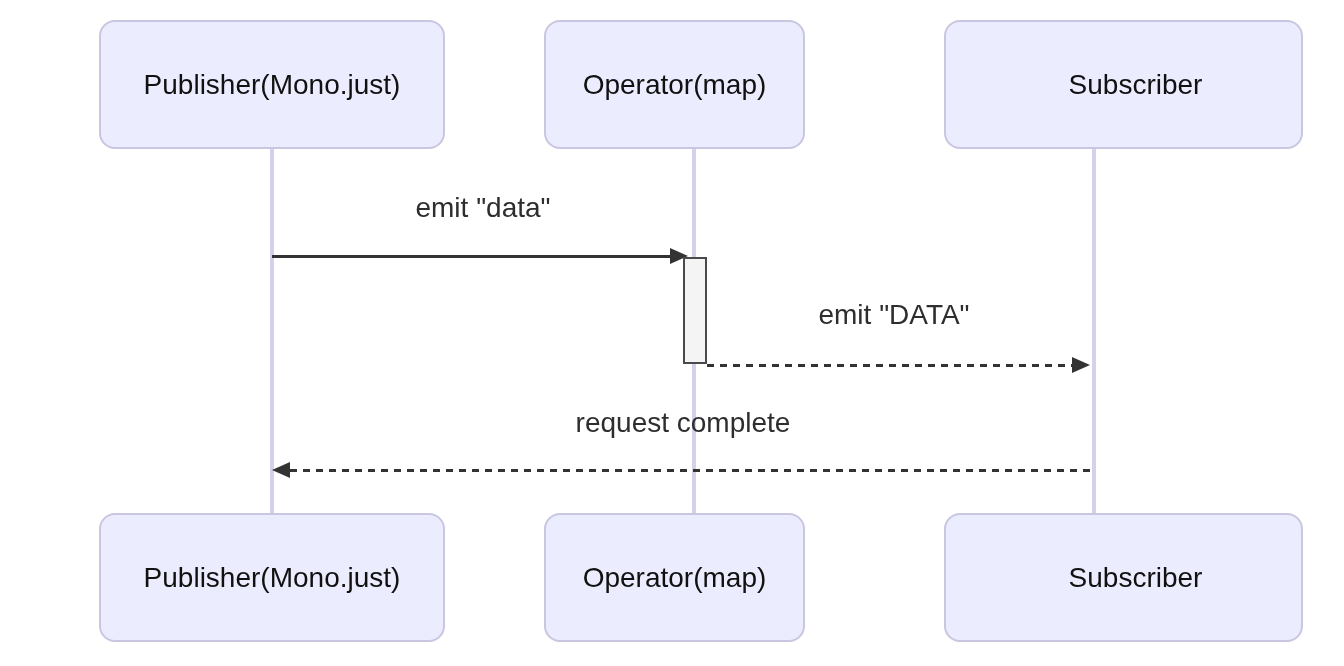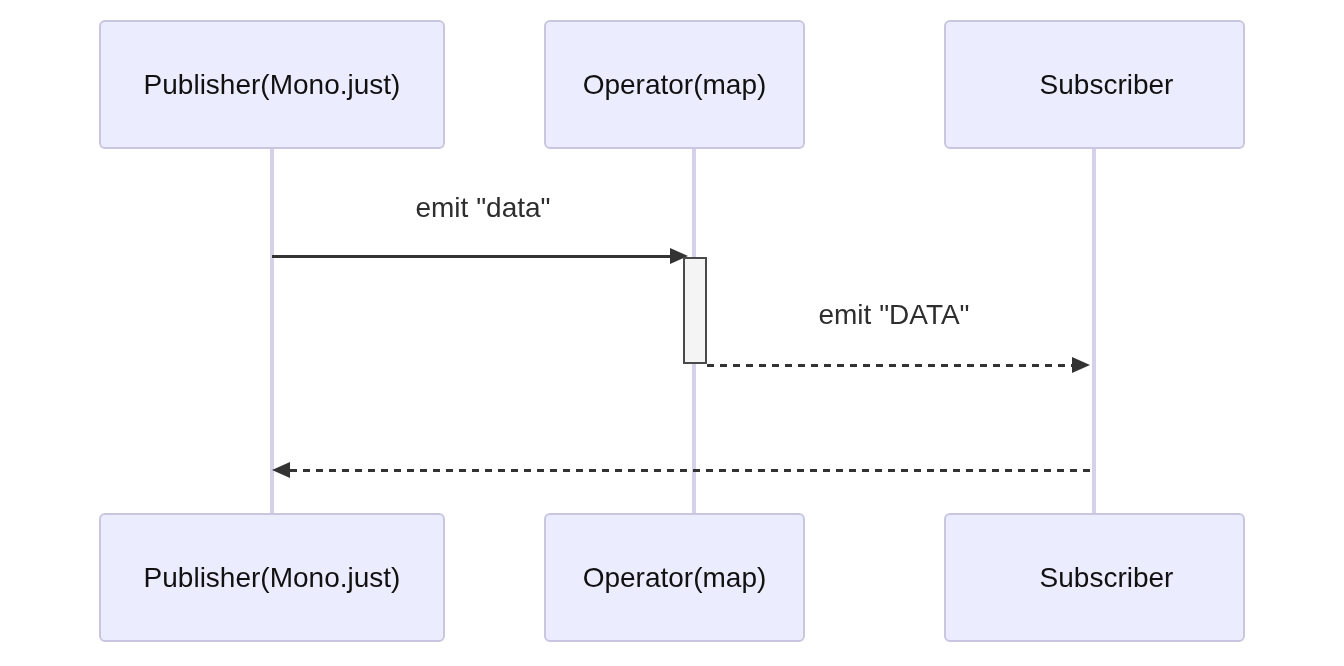--- a/index.html
+++ b/index.html
@@ -16,32 +16,32 @@
     overflow: hidden;
   }
 
   
   .actor {
     position: absolute;
     height: 129px;
     box-sizing: border-box;
     background: #ECECFF;
     border: 2px solid #C9C6E1;
-    border-radius: 6px;
+    border-radius: 16px;
     display: flex;
     align-items: center;
     justify-content: center;
     font-size: 28px;
     color: #111111;
   }
   .actor.row-top    { top: 20px; }
   .actor.row-bottom { top: 513px; }
   .actor.pos-publisher  { left: 99px;  width: 346px; }
   .actor.pos-operator   { left: 544px; width: 261px; }
-  .actor.pos-subscriber { left: 944px; width: 301px; padding-left: 24px; }
+  .actor.pos-subscriber { left: 944px; width: 359px; padding-left: 24px; }
 
   
   .lifeline {
     position: absolute;
     top: 148px;
     height: 366px;
     width: 4px;
     background: #D6D1EA;
   }
   .lifeline.pos-publisher  { left: 270px; }
@@ -130,16 +130,17 @@
   <div id="label-1" class="msg-label">emit "data"</div>
   <div id="line-1" class="msg-line solid"></div>
   <div id="arrow-1" class="arrowhead right"></div>
 
   <div class="activation"></div>
 
   <div id="label-2" class="msg-label">emit "DATA"</div>
   <div id="line-2" class="msg-line dashed"></div>
   <div id="arrow-2" class="arrowhead right"></div>
 
+  <div id="label-3" class="msg-label">request complete</div>
   <div id="line-3" class="msg-line dashed"></div>
   <div id="arrow-3" class="arrowhead left"></div>
 
 </div>
 
 </body></html>

